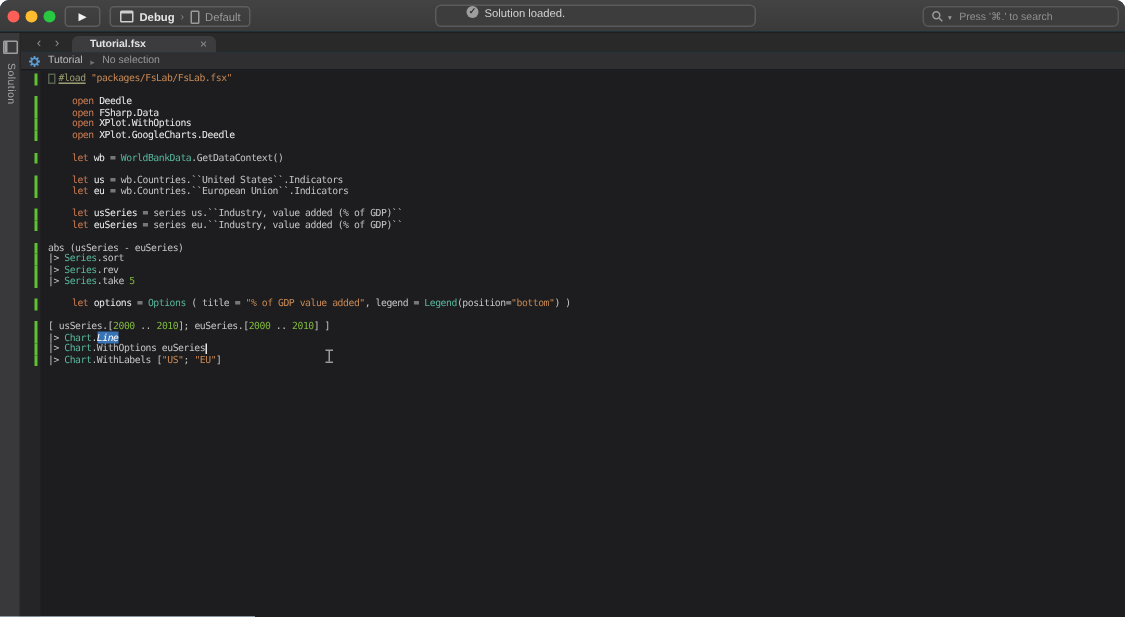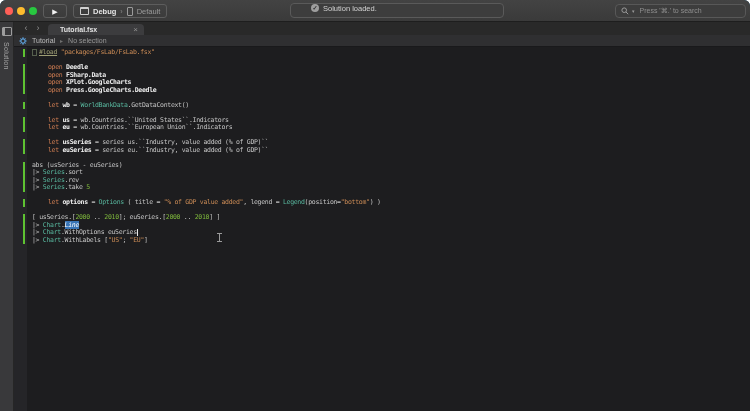--- a/index.html
+++ b/index.html
@@ -56,21 +56,21 @@
   .gutter-bg{position:absolute;left:0;top:0;bottom:0;width:13px;background:#252528;}
   #code{position:relative;padding-top:2px;}
   .cl{display:flex;height:7.5px;}
   .gut{width:13px;flex:none;position:relative;}
   .chg{position:absolute;right:2px;top:0;bottom:0;width:2.5px;background:#5ec232;}
   .lt{padding-left:5px;white-space:pre;font-family:"DejaVu Sans Mono",monospace;font-size:6.5px;
       line-height:7.5px;letter-spacing:-0.3px;color:#c4c4c4;}
   .tk.pl{color:#c4c4c4;}
   .tk.kw{color:#cf7d52;margin-left:16px;}
   .tk.dir{color:#9d9d74;text-decoration:underline;}
-  .tk.id{color:#eeeeee;font-weight:bold;}
+  .tk.id{color:#eeeeee;font-weight:normal;}
   .tk.ty{color:#58b79e;}
   .tk.str{color:#c98a55;}
   .tk.num{color:#7fb93c;}
   .tk.sel{background:#3874b5;color:#ffffff;font-style:italic;}
   .tk.caret{display:inline-block;width:1px;height:7px;background:#eaeaea;vertical-align:text-bottom;}
   .foldmark{display:inline-block;width:3px;height:5px;border:1px solid #56604e;margin-right:2px;
             vertical-align:text-bottom;}
   .ibeam{position:absolute;left:203px;top:186px;width:5px;height:9px;}
   .ibeam i{position:absolute;background:#9b9b9b;display:block;}
   .ibeam .v{left:2px;top:1px;width:1px;height:7px;}
@@ -167,27 +167,27 @@
             <div class="cl">
               <span class="gut">
                 <span class="chg"></span>
               </span>
               <span class="lt"><span class="tk kw">open</span><span class="tk pl"> </span><span class="tk id">FSharp.Data</span></span>
             </div>
             <div class="cl">
               <span class="gut">
                 <span class="chg"></span>
               </span>
-              <span class="lt"><span class="tk kw">open</span><span class="tk pl"> </span><span class="tk id">XPlot.GoogleCharts</span></span>
-            </div>
-            <div class="cl">
-              <span class="gut">
-                <span class="chg"></span>
-              </span>
-              <span class="lt"><span class="tk kw">open</span><span class="tk pl"> </span><span class="tk id">Press.GoogleCharts.Deedle</span></span>
+              <span class="lt"><span class="tk kw">open</span><span class="tk pl"> </span><span class="tk id">XPlot.WithOptions</span></span>
+            </div>
+            <div class="cl">
+              <span class="gut">
+                <span class="chg"></span>
+              </span>
+              <span class="lt"><span class="tk kw">open</span><span class="tk pl"> </span><span class="tk id">XPlot.GoogleCharts.Deedle</span></span>
             </div>
             <div class="cl">
               <span class="gut"></span>
               <span class="lt"></span>
             </div>
             <div class="cl">
               <span class="gut">
                 <span class="chg"></span>
               </span>
               <span class="lt"><span class="tk kw">let</span><span class="tk pl"> </span><span class="tk id">wb</span><span class="tk pl"> = </span><span class="tk ty">WorldBankData</span><span class="tk pl">.GetDataContext()</span></span>

